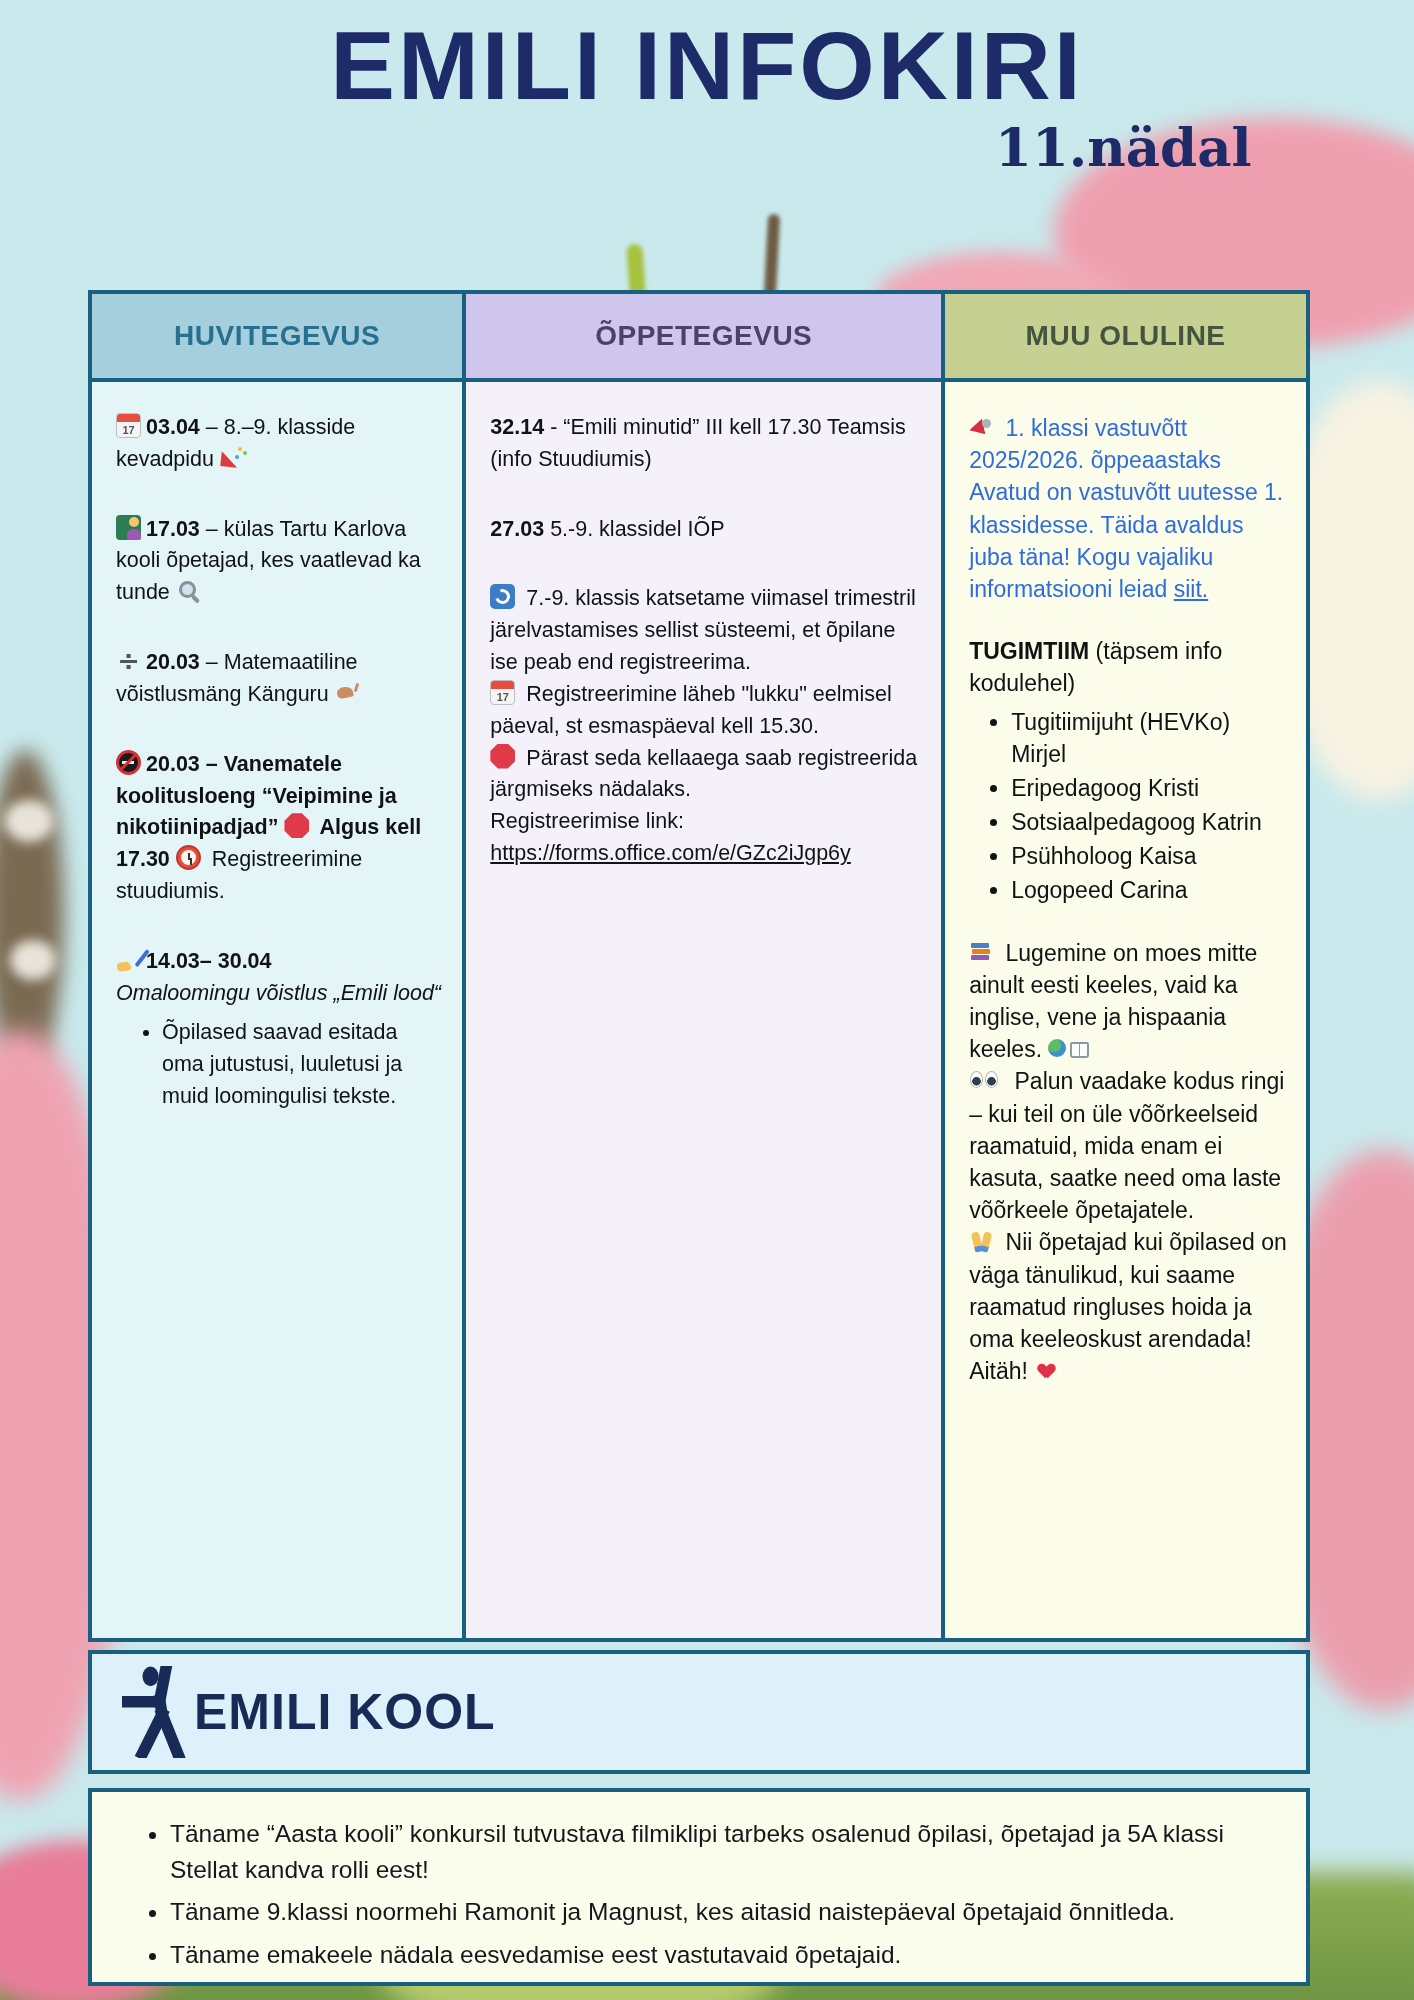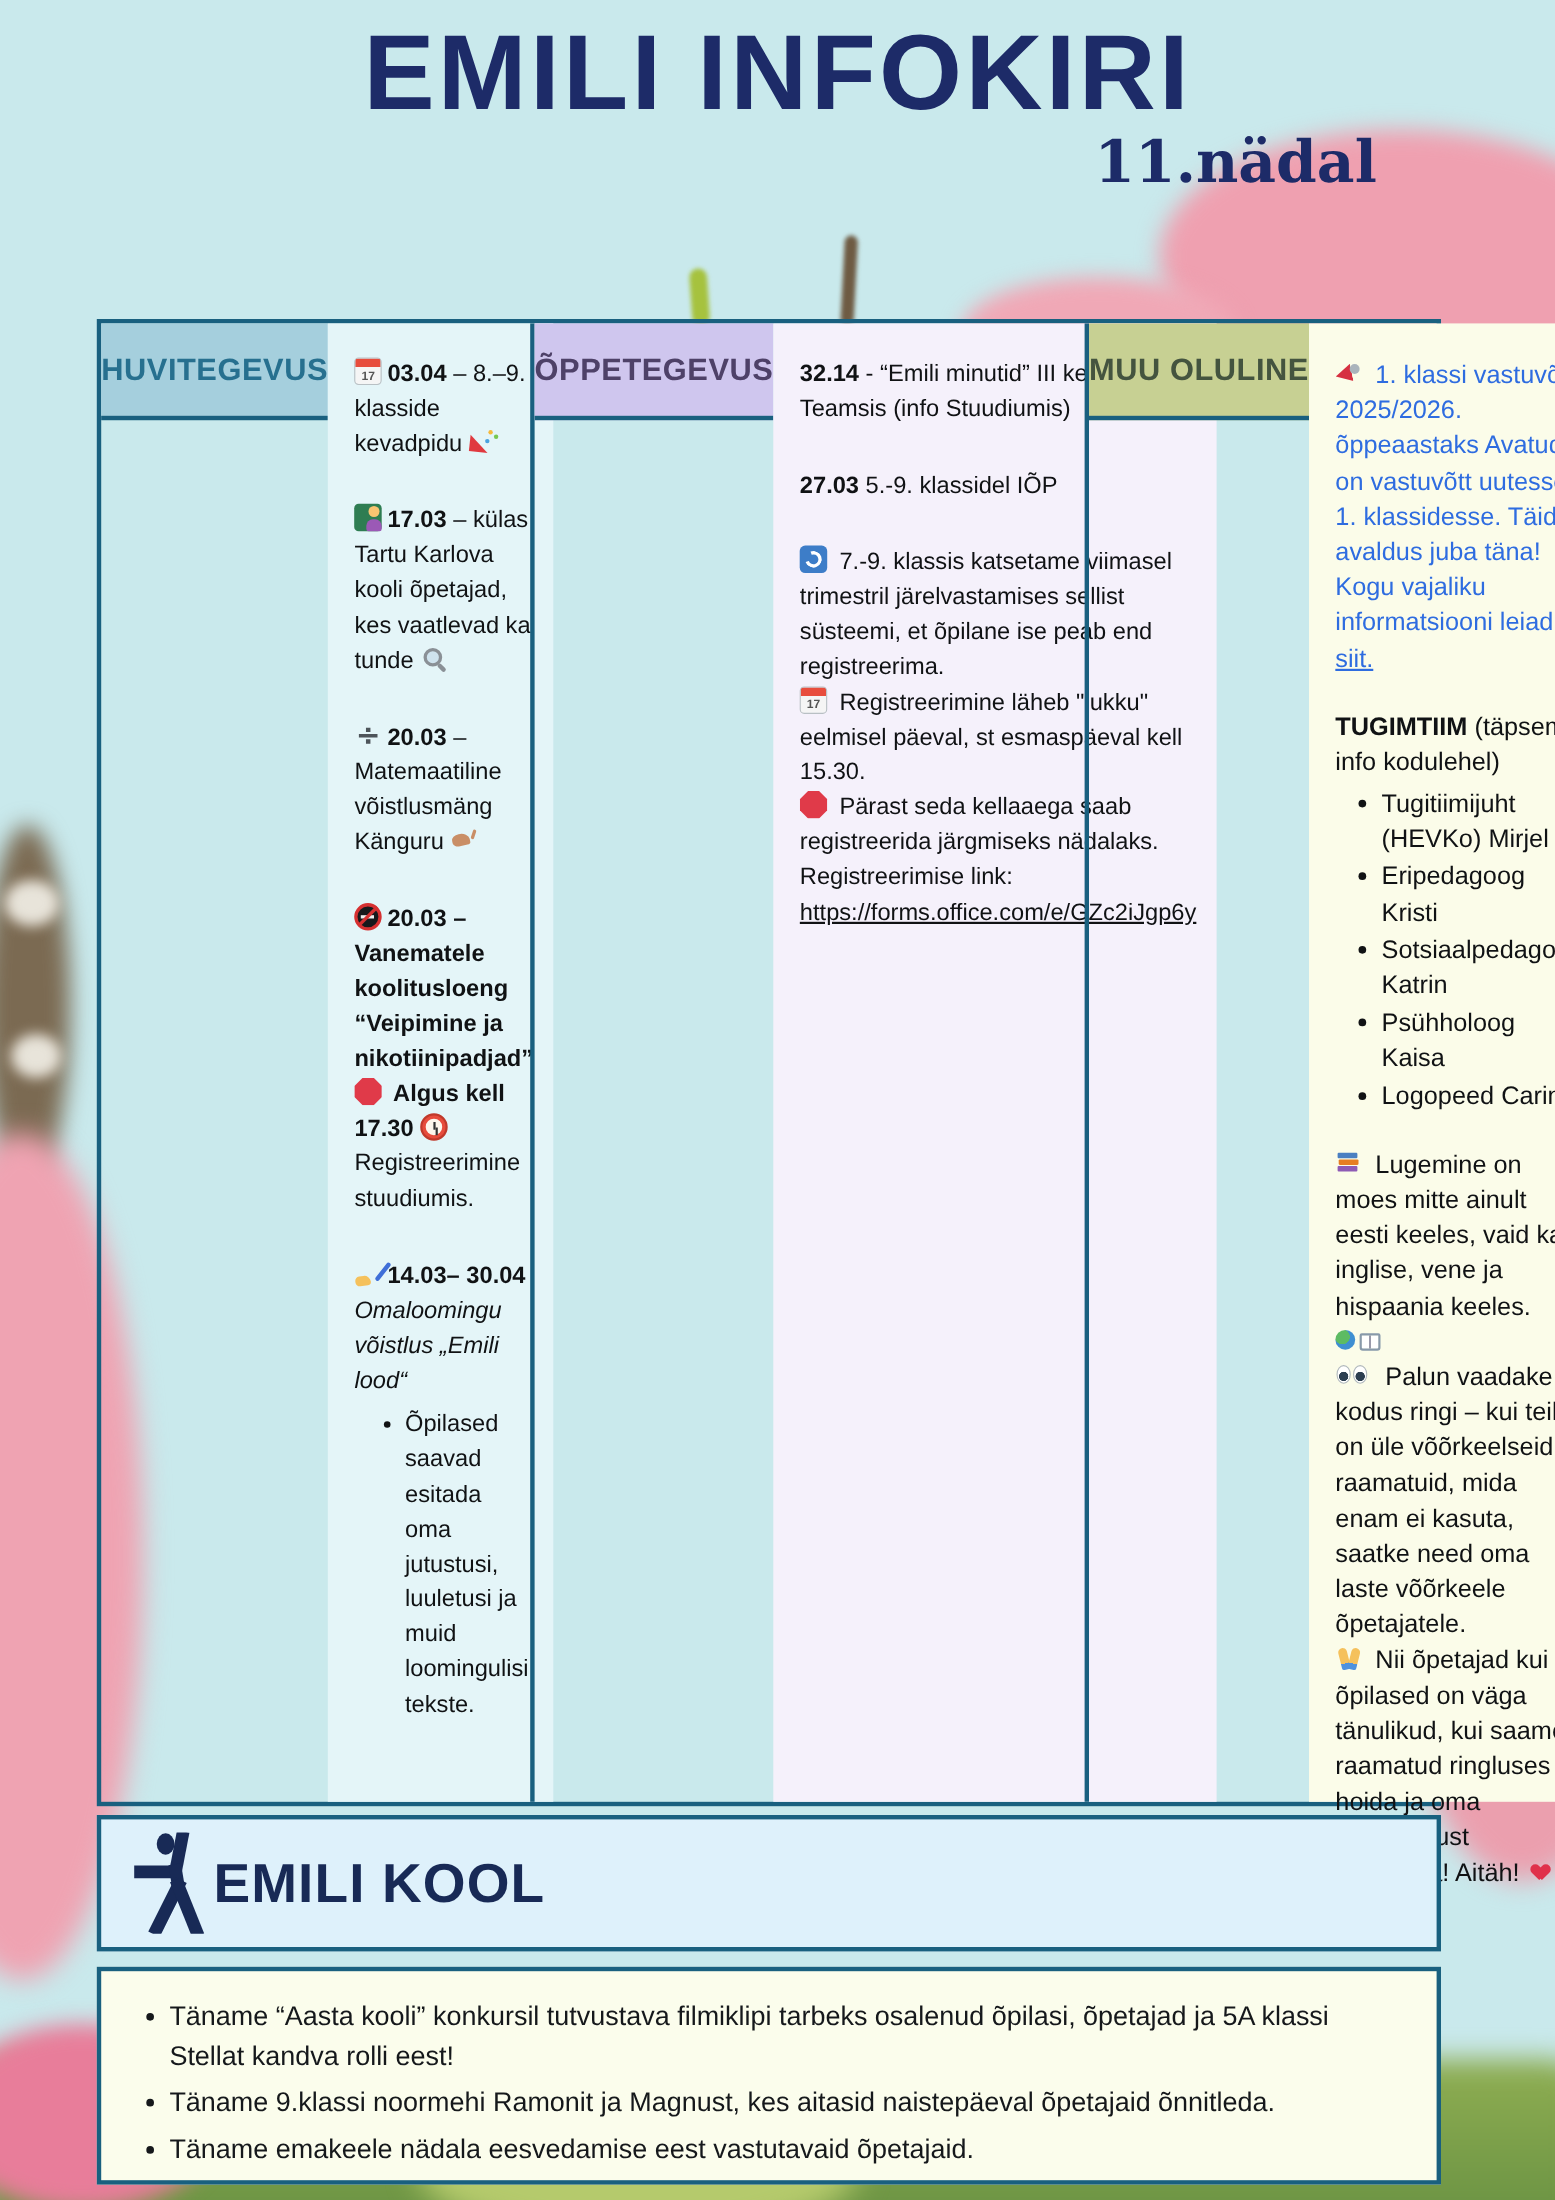--- a/index.html
+++ b/index.html
@@ -23,21 +23,21 @@
   .bg-bottom-left-pink{left:-50px;top:1840px;width:250px;height:170px;background:#e87d9a;filter:blur(10px);}
   
   .content{position:relative;z-index:1;width:100%;height:100%;}
   .title{position:absolute;top:10px;left:0;right:0;text-align:center;
          font-size:97px;font-weight:800;letter-spacing:3px;color:#1d2b68;}
   .subtitle{position:absolute;top:116px;left:995px;width:250px;text-align:center;
             font-family:"DejaVu Serif",serif;font-weight:700;font-size:53px;color:#1d2b68;}
   
   .ntable{position:absolute;left:88px;top:290px;width:1222px;height:1352px;box-sizing:border-box;
           border:4px solid #19607f;display:flex;}
-  .col{display:flex;flex-direction:row;box-sizing:border-box;}
+  .col{display:flex;flex-direction:column;box-sizing:border-box;}
   .col+.col{border-left:4px solid #19607f;}
   .col-1{width:390px;} .col-2{width:504px;} .col-3{width:384px;}
   .col-head{height:84px;flex:none;display:flex;align-items:center;justify-content:center;
             font-weight:700;font-size:28px;letter-spacing:.5px;border-bottom:4px solid #19607f;}
   .col-1 .col-head{background:#a5cfdd;color:#27708f;}
   .col-2 .col-head{background:#cfc6ee;color:#4e4168;}
   .col-3 .col-head{background:#c7d093;color:#44543f;}
   .col-body{flex:1;padding:30px 18px 16px 24px;font-size:21.5px;line-height:1.48;}
   .col-1 .col-body{background:#e4f5f8;}
   .col-2 .col-body{background:#f5f1fb;}
@@ -55,21 +55,21 @@
   .banner{position:absolute;left:88px;top:1650px;width:1222px;height:124px;box-sizing:border-box;
           border:4px solid #19607f;background:#def1fb;display:flex;align-items:center;
           justify-content:space-between;padding:0 36px 0 30px;}
   .banner-title{font-size:40px;font-weight:700;letter-spacing:1px;color:#1c6384;}
   .logo{display:flex;align-items:center;gap:8px;}
   .logo-text{font-size:50px;font-weight:700;letter-spacing:1px;color:#182a56;}
   
   .thanks{position:absolute;left:88px;top:1788px;width:1222px;height:198px;box-sizing:border-box;
           border:4px solid #19607f;background:#fbfdec;padding:24px 34px 0 34px;}
   .thanks ul{margin:0;padding-left:28px;}
-  .thanks li{font-size:24.5px;line-height:1.45;margin-bottom:7px;color:#15181b;}
+  .thanks li{font-size:24.5px;line-height:1.45;margin-bottom:7px;color:#15181b;margin-left:16px;}
   
   .ic{display:inline-block;width:25px;height:25px;position:relative;vertical-align:-4px;margin-right:5px;}
   .ic-calendar{background:linear-gradient(#e84d3d 0 34%,#f5f5f5 34%);border:1px solid #b9c0c4;border-radius:4px;box-sizing:border-box;}
   .ic-calendar::after{content:"17";position:absolute;left:0;right:0;bottom:1px;text-align:center;
       font:700 11px/1 "Liberation Sans",sans-serif;color:#555;}
   .ic-party::before{content:"";position:absolute;left:1px;bottom:3px;width:0;height:0;
       border-left:17px solid #e0393f;border-top:15px solid transparent;transform:rotate(6deg);}
   .ic-party::after{content:"";position:absolute;right:3px;top:2px;width:4px;height:4px;border-radius:50%;
       background:#f6b93b;box-shadow:5px 4px 0 #78c850,-3px 8px 0 #4aa3df;}
   .ic-teacher{background:#2e7d52;border-radius:4px;}

